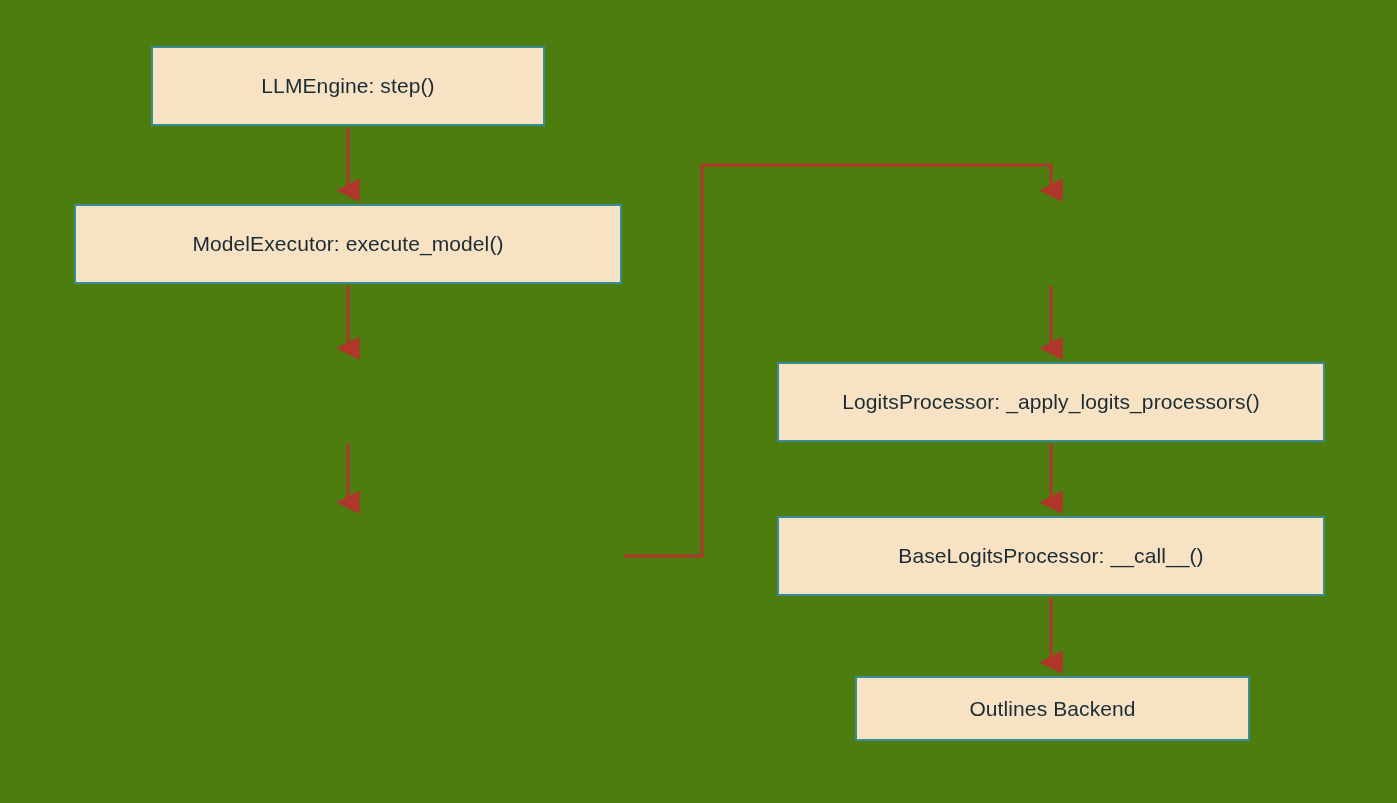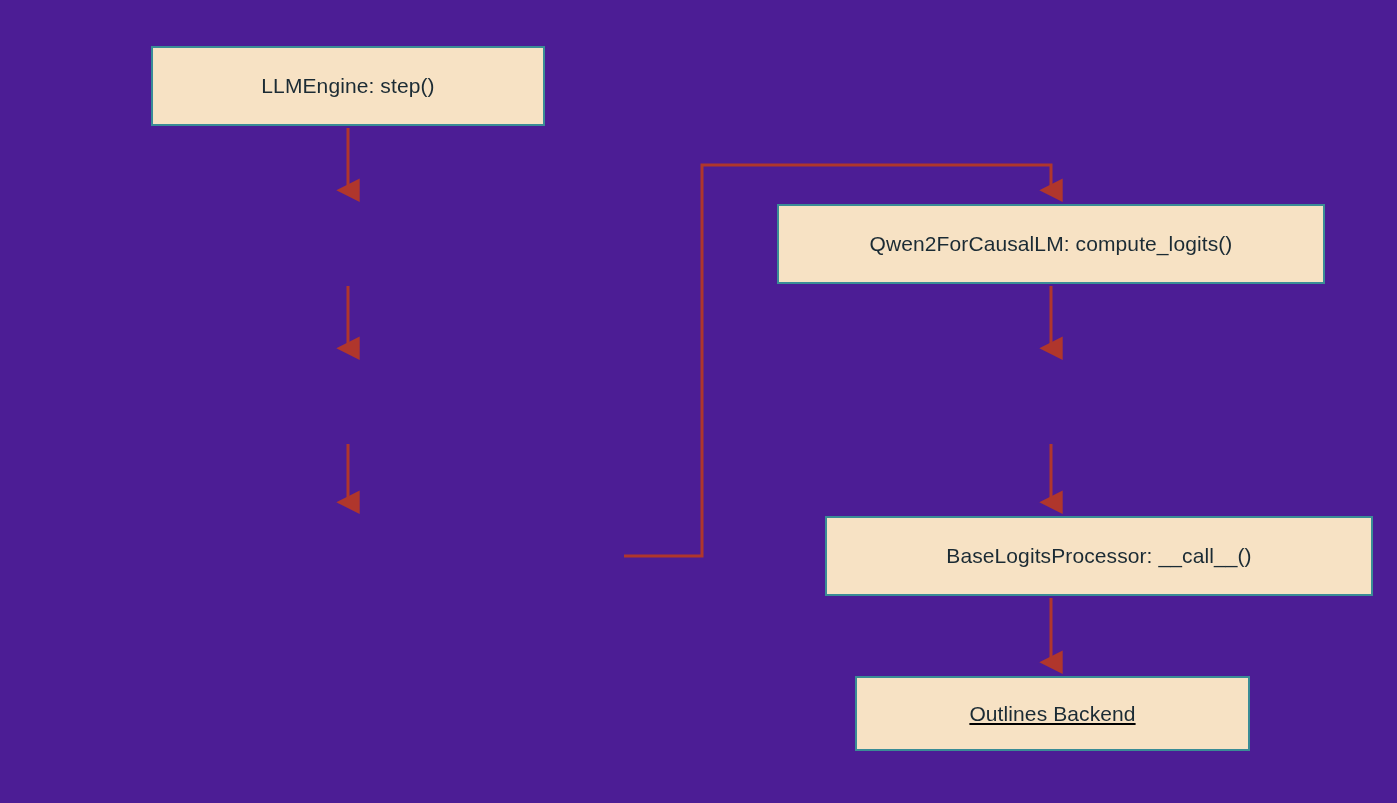--- a/index.html
+++ b/index.html
@@ -7,21 +7,21 @@
     padding: 0;
     background: #ffffff;
   }
   body {
     font-family: "Liberation Sans", sans-serif;
   }
   #canvas {
     position: relative;
     width: 1397px;
     height: 803px;
-    background: #4c1d95;
+    background: #4d7c0f;
     overflow: hidden;
   }
   .node {
     position: absolute;
     box-sizing: border-box;
     background: #F7E2C4;
     border: 2px solid #3A8C96;
     display: flex;
     align-items: center;
     justify-content: center;
@@ -68,29 +68,32 @@
 
     <path d="M 1051 444 L 1051 502" stroke="#B0362C" stroke-width="3" fill="none" marker-end="url(#arrowhead)"></path>
 
     <path d="M 1051 598 L 1051 662" stroke="#B0362C" stroke-width="3" fill="none" marker-end="url(#arrowhead)"></path>
   </svg>
 
   <div class="node" style="left:151px; top:46px; width:394px; height:80px;">
     <span class="node-label">LLMEngine: step()</span>
   </div>
 
+  <div class="node" style="left:74px; top:204px; width:548px; height:80px;">
+    <span class="node-label">ModelExecutor: execute_model()</span>
+  </div>
 
 
 
-  <div class="node" style="left:777px; top:204px; width:548px; height:80px;">
-    <span class="node-label">Qwen2ForCausalLM: compute_logits()</span>
+
+  <div class="node" style="left:777px; top:362px; width:548px; height:80px;">
+    <span class="node-label">LogitsProcessor: _apply_logits_processors()</span>
   </div>
 
-
-  <div class="node" style="left:777px; top:516px; width:548px; height:80px;margin-left:48px;">
+  <div class="node" style="left:777px; top:516px; width:548px; height:80px;">
     <span class="node-label">BaseLogitsProcessor: __call__()</span>
   </div>
 
-  <div class="node" style="left:855px; top:676px; width:395px; height:75px;text-decoration:underline;">
+  <div class="node" style="left:855px; top:676px; width:395px; height:65px;">
     <span class="node-label">Outlines Backend</span>
   </div>
 
 </div>
 
 </body></html>

